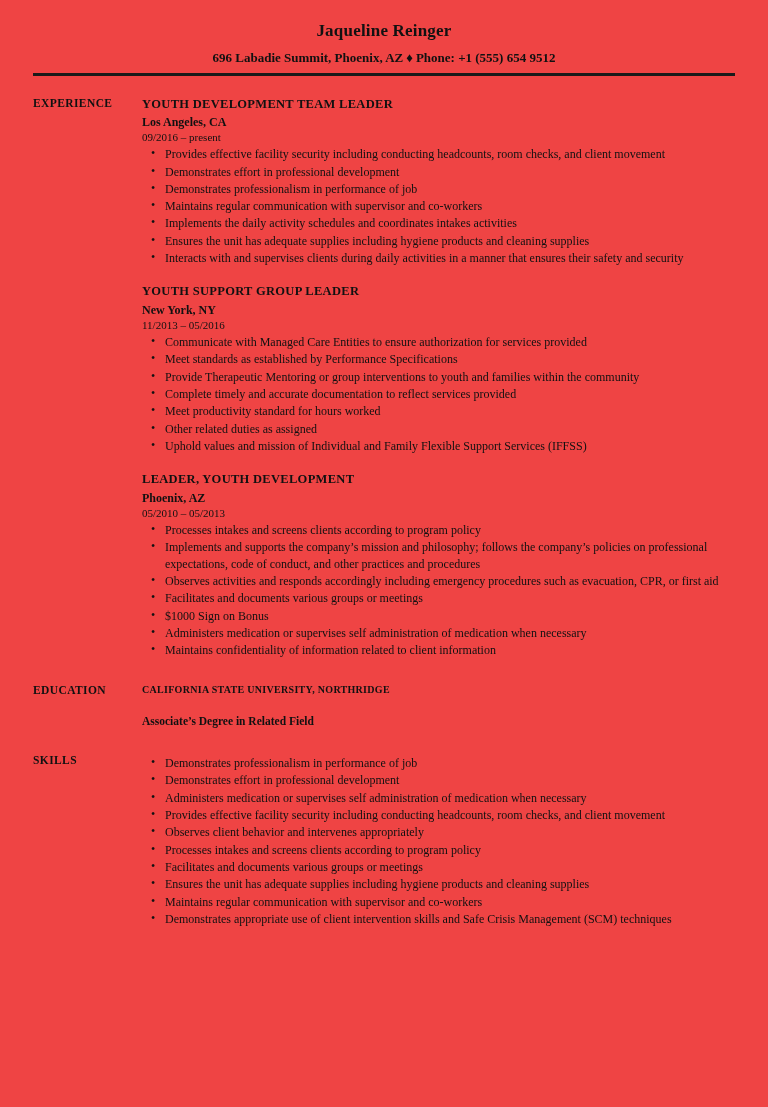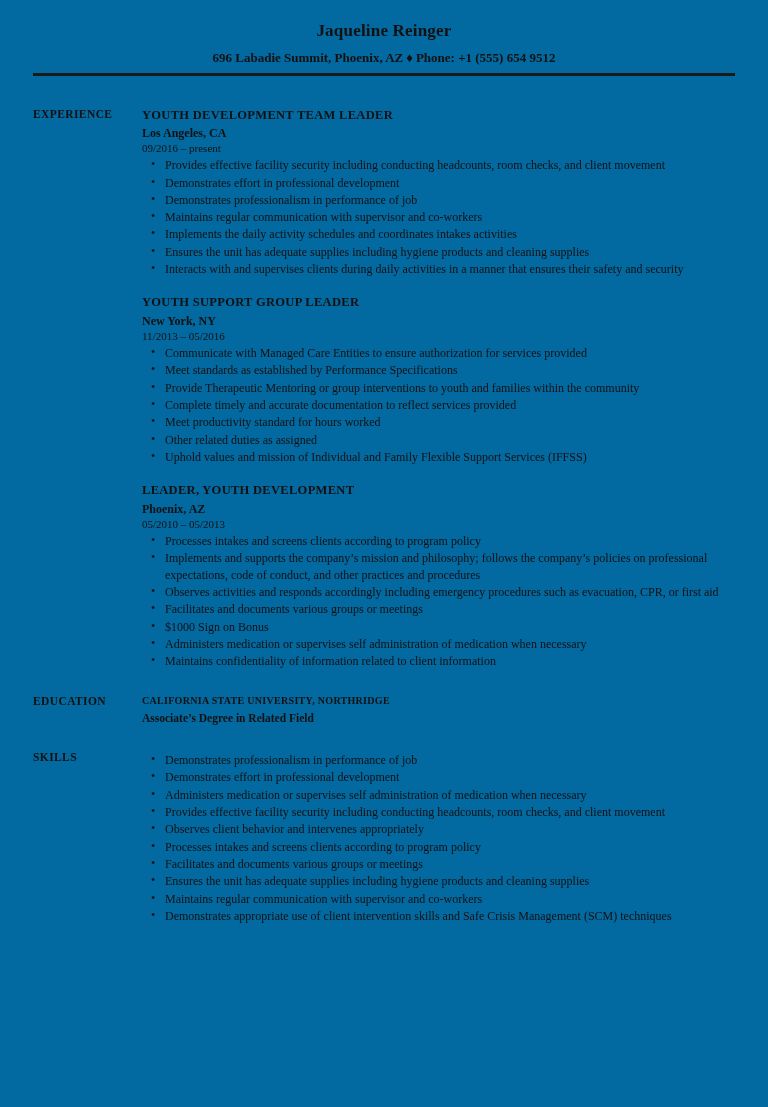--- a/index.html
+++ b/index.html
@@ -11,21 +11,21 @@
     height: 1107px;
     background: #ffffff;
     font-family: "Liberation Serif", "DejaVu Serif", serif;
     color: #111111;
     overflow: hidden;
   }
   .page {
     position: relative;
     width: 768px;
     height: 1107px;
-    background: #0369a1;
+    background: #ef4444;
     box-sizing: border-box;
     padding: 0;
   }
 
   
   .header {
     padding-top: 20px;
     text-align: center;
   }
   .cand-name {
@@ -50,21 +50,21 @@
     height: 0;
   }
 
   
   .section {
     display: flex;
     align-items: flex-start;
     padding-left: 33px;
     padding-right: 30px;
   }
-  .section.experience { margin-top: 31px; }
+  .section.experience { margin-top: 20px; }
   .section.education  { margin-top: 24px; }
   .section.skills     { margin-top: 24px; }
 
   .sec-label {
     width: 109px;
     flex: 0 0 109px;
     font-size: 11.5px;
     font-weight: bold;
     letter-spacing: 0.4px;
     padding-top: 1px;
@@ -120,21 +120,21 @@
   .edu-school {
     font-size: 10px;
     font-weight: bold;
     letter-spacing: 0.3px;
     line-height: 1.3;
   }
   .edu-degree {
     font-size: 11.5px;
     font-weight: bold;
     line-height: 1.35;
-    margin-top: 4px;
+    margin-top: 18px;
   }
 </style>
 </head>
 <body>
 
 <div class="page">
 
   <div class="header">
     <div class="cand-name">Jaqueline Reinger</div>
     <div class="cand-contact">

